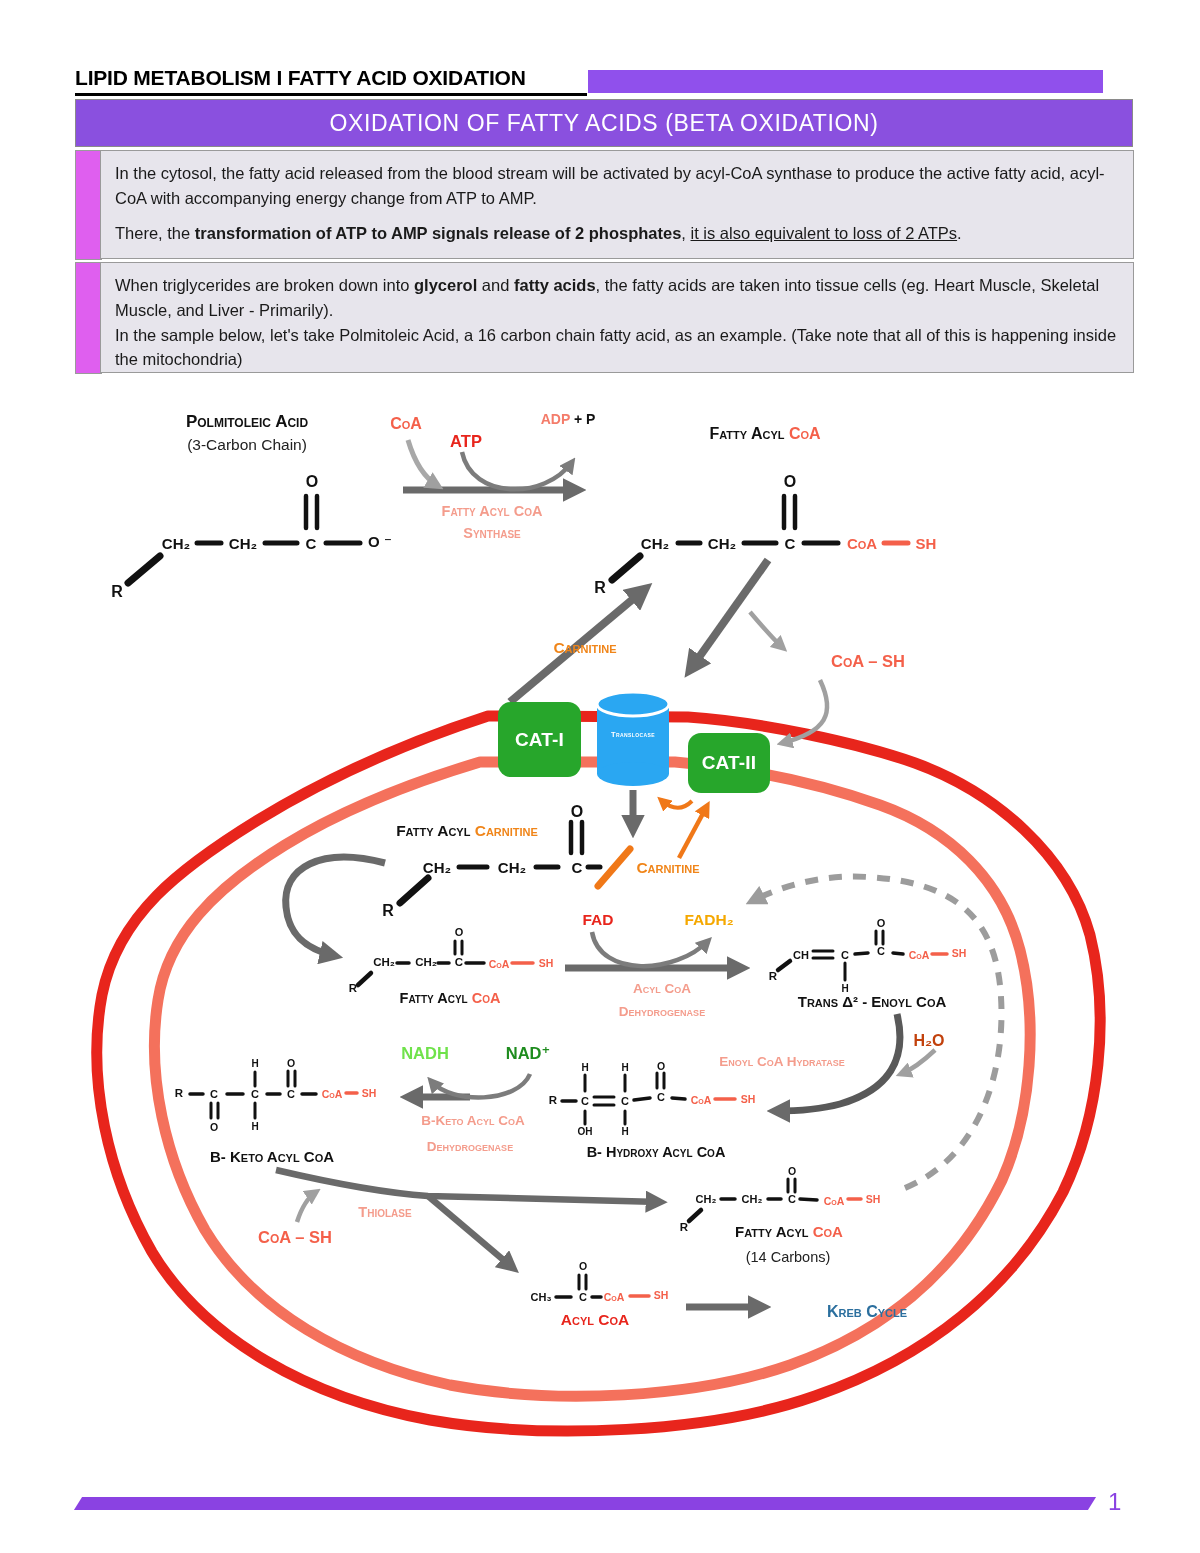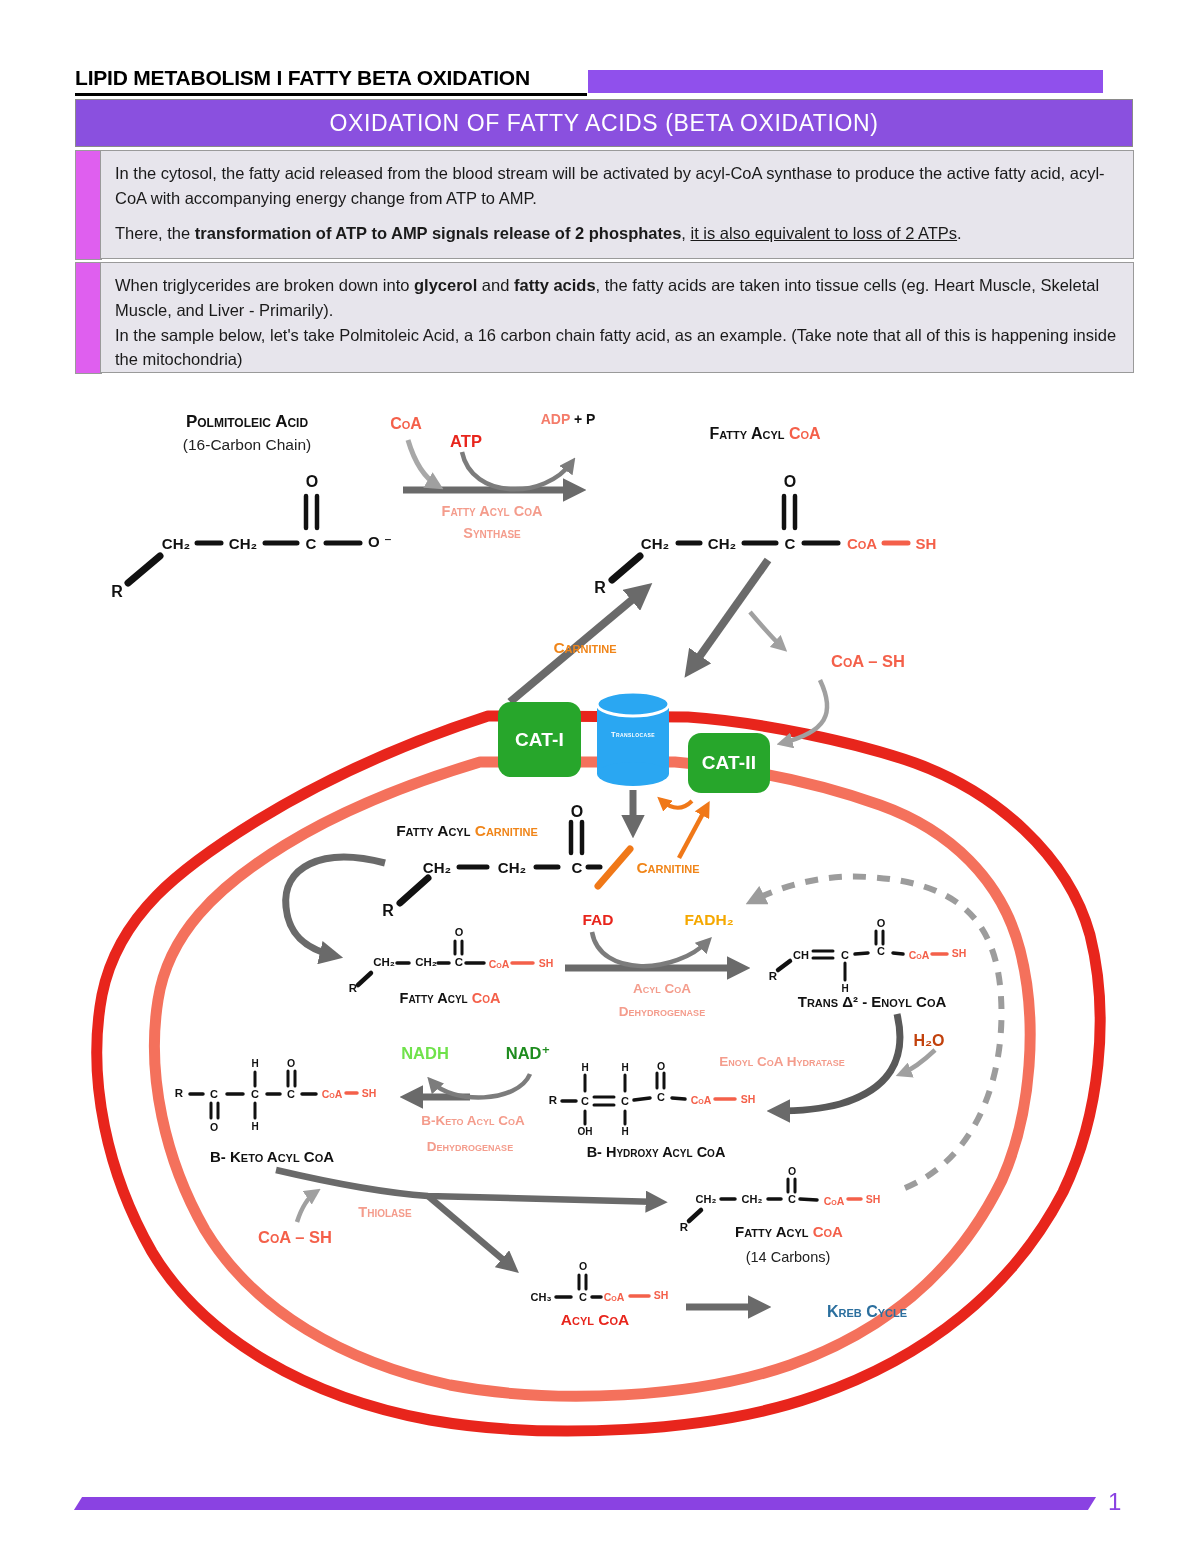--- a/index.html
+++ b/index.html
@@ -24,21 +24,21 @@
   #cat2{left:688px;top:733px;width:82px;height:60px;}
   #translocase-label{left:597px;top:730px;width:72px;text-align:center;color:#fff;font-weight:800;font-size:7.5px;font-variant:small-caps;letter-spacing:0.4px;}
   
   #footer-bar{left:78px;top:1497px;width:1014px;height:13px;background:#8A42E2;transform:skewX(-32deg);}
   #page-number{left:1108px;top:1488px;font-size:24px;color:#8A42E2;font-weight:500;}
   svg{position:absolute;left:0;top:0;}
 </style>
 </head>
 <body>
 
-<div class="abs" id="page-title">LIPID METABOLISM I FATTY BETA OXIDATION</div>
+<div class="abs" id="page-title">LIPID METABOLISM I FATTY ACID OXIDATION</div>
 <div class="abs" id="title-bar"></div>
 <div class="abs" id="banner">
   <span>OXIDATION OF FATTY ACIDS (BETA OXIDATION)</span>
 </div>
 
 <div class="abs accent" style="top:150px;height:108px;"></div>
 <div class="abs note" style="top:150px;height:97px;">
   <p><span>In the cytosol, the fatty acid released from the blood stream will be activated by acyl-CoA synthase to produce the active fatty acid, acyl-CoA with accompanying energy change from ATP to AMP.</span></p>
   <p><span>There, the </span><b>transformation of ATP to AMP signals release of 2 phosphates</b><span>, </span><span class="ul">it is also equivalent to loss of 2 ATPs</span><span>.</span></p>
 </div>
@@ -210,21 +210,21 @@
 <div class="abs gbox" id="cat1">
     <span>CAT-I</span>
   </div>
 <div class="abs gbox" id="cat2">
     <span>CAT-II</span>
   </div>
 <div class="abs" id="translocase-label">Translocase</div>
 
 <div class="abs" id="diagram-labels">
     <div class="dlabel sc" style="left: 247px; top: 421px; font-size: 17px;"><span style="color: rgb(17, 17, 17);">Polmitoleic Acid</span></div>
-    <div class="dlabel" style="left: 247px; top: 445px; font-size: 15.5px; font-weight: 400;"><span style="color: rgb(34, 34, 34);">(16-Carbon Chain)</span></div>
+    <div class="dlabel" style="left: 247px; top: 445px; font-size: 15.5px; font-weight: 400;"><span style="color: rgb(34, 34, 34);">(3-Carbon Chain)</span></div>
     <div class="dlabel" style="left: 312px; top: 482px; font-size: 16px;"><span style="color: rgb(17, 17, 17);">O</span></div>
     <div class="dlabel" style="left: 176px; top: 543px; font-size: 15px;"><span style="color: rgb(17, 17, 17);">CH₂</span></div>
     <div class="dlabel" style="left: 243px; top: 543px; font-size: 15px;"><span style="color: rgb(17, 17, 17);">CH₂</span></div>
     <div class="dlabel" style="left: 311px; top: 543px; font-size: 15px;"><span style="color: rgb(17, 17, 17);">C</span></div>
     <div class="dlabel" style="left: 380px; top: 541px; font-size: 15px;"><span style="color: rgb(17, 17, 17);">O ⁻</span></div>
     <div class="dlabel" style="left: 117px; top: 592px; font-size: 16px;"><span style="color: rgb(17, 17, 17);">R</span></div>
     <div class="dlabel sc" style="left: 406px; top: 424px; font-size: 16px;"><span style="color: rgb(244, 96, 74);">CoA</span></div>
     <div class="dlabel" style="left: 466px; top: 441px; font-size: 16.5px;"><span style="color: rgb(232, 37, 28);">ATP</span></div>
     <div class="dlabel" style="left: 568px; top: 419px; font-size: 14px;"><span style="color: rgb(244, 124, 106);">ADP</span><span style="color: rgb(17, 17, 17);"> + P</span></div>
     <div class="dlabel sc" style="left: 492px; top: 511px; font-size: 14.5px;"><span style="color: rgb(244, 156, 140);">Fatty Acyl CoA</span></div>

